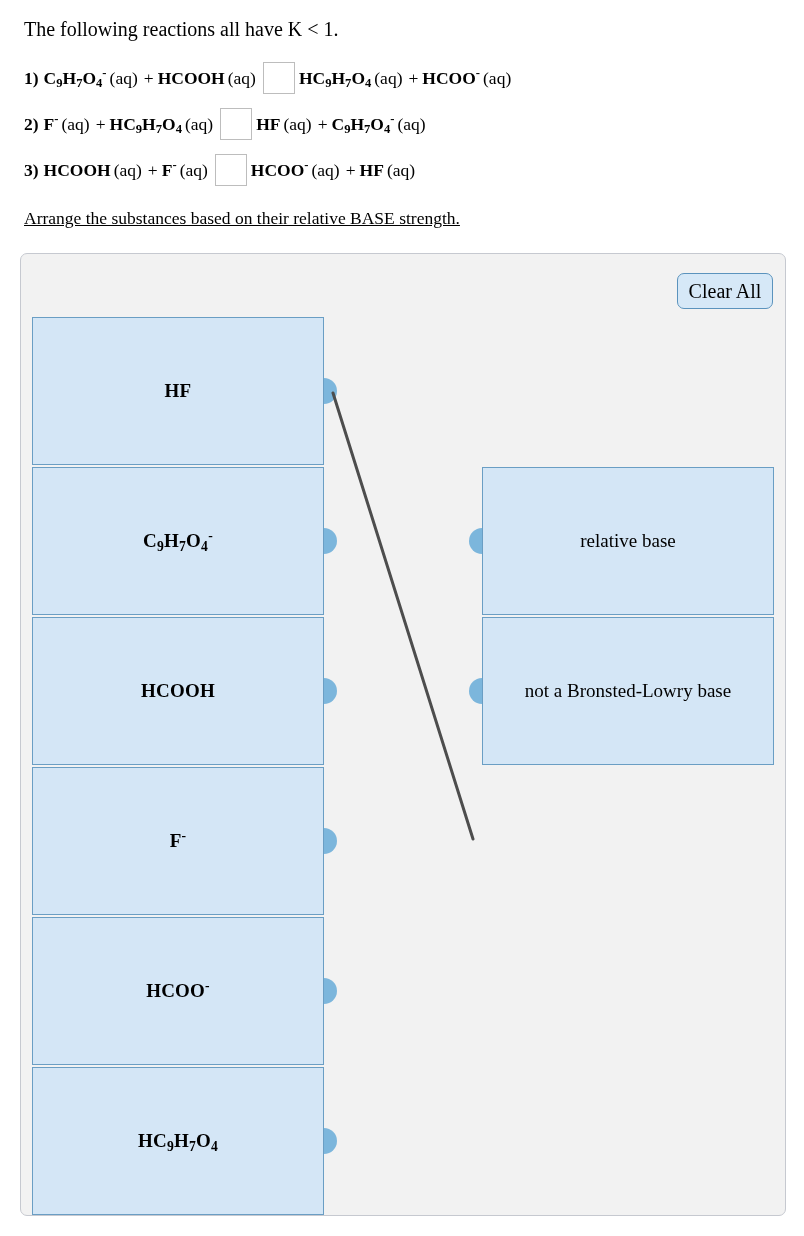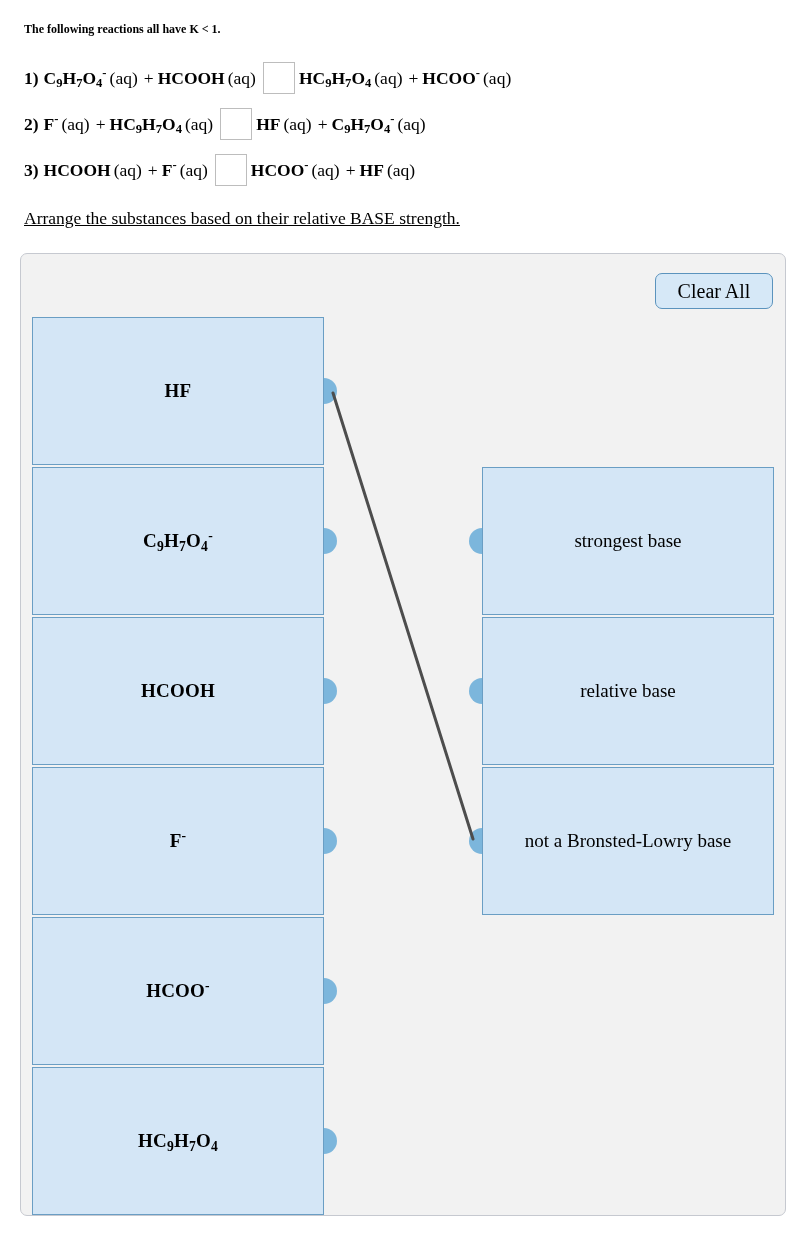--- a/index.html
+++ b/index.html
@@ -15,25 +15,24 @@
     overflow: hidden;
   }
 
   
   #question-block {
     position: absolute;
     left: 24px; top: 18px;
     width: 760px;
   }
   .intro-line {
-    font-size: 12px;
+    font-size: 20px;
     line-height: 22px;
     margin: 0 0 22px 0;
     white-space: nowrap;
-    font-weight: bold;
   }
   .reaction-row {
     display: flex;
     align-items: center;
     font-size: 17.5px;
     font-weight: bold;
     margin-bottom: 14px;
     white-space: nowrap;
   }
   .reaction-row .num { margin-right: 5px; }
@@ -81,21 +80,21 @@
     left: 20px; top: 253px;
     width: 766px; height: 963px;
     background: #f2f2f2;
     border: 1px solid #c6c9d0;
     border-radius: 7px;
   }
 
   #clear-all-button {
     position: absolute;
     right: 12px; top: 19px;
-    width: 118px; height: 36px;
+    width: 96px; height: 36px;
     background: #d6e8f7;
     border: 1.6px solid #5b93bd;
     border-radius: 7px;
     font-family: "Liberation Serif", "DejaVu Serif", serif;
     font-size: 20px;
     color: #000000;
     cursor: pointer;
     padding: 0;
     line-height: 32px;
     text-align: center;
@@ -242,24 +241,20 @@
     </div>
 
     <div class="tile">
       <span class="tile-label-bold">HC<sub>9</sub>H<sub>7</sub>O<sub>4</sub></span>
       <span class="connector right"></span>
     </div>
   </div>
 
   <div class="tile-column" id="right-column">
 
-    <div class="tile">
-      <span class="connector left"></span>
-      <span class="tile-label-plain">strongest base</span>
-    </div>
 
 
     <div class="tile">
       <span class="connector left"></span>
       <span class="tile-label-plain">relative base</span>
     </div>
 
     <div class="tile">
       <span class="connector left"></span>
       <span class="tile-label-plain">not a Bronsted-Lowry base</span>

